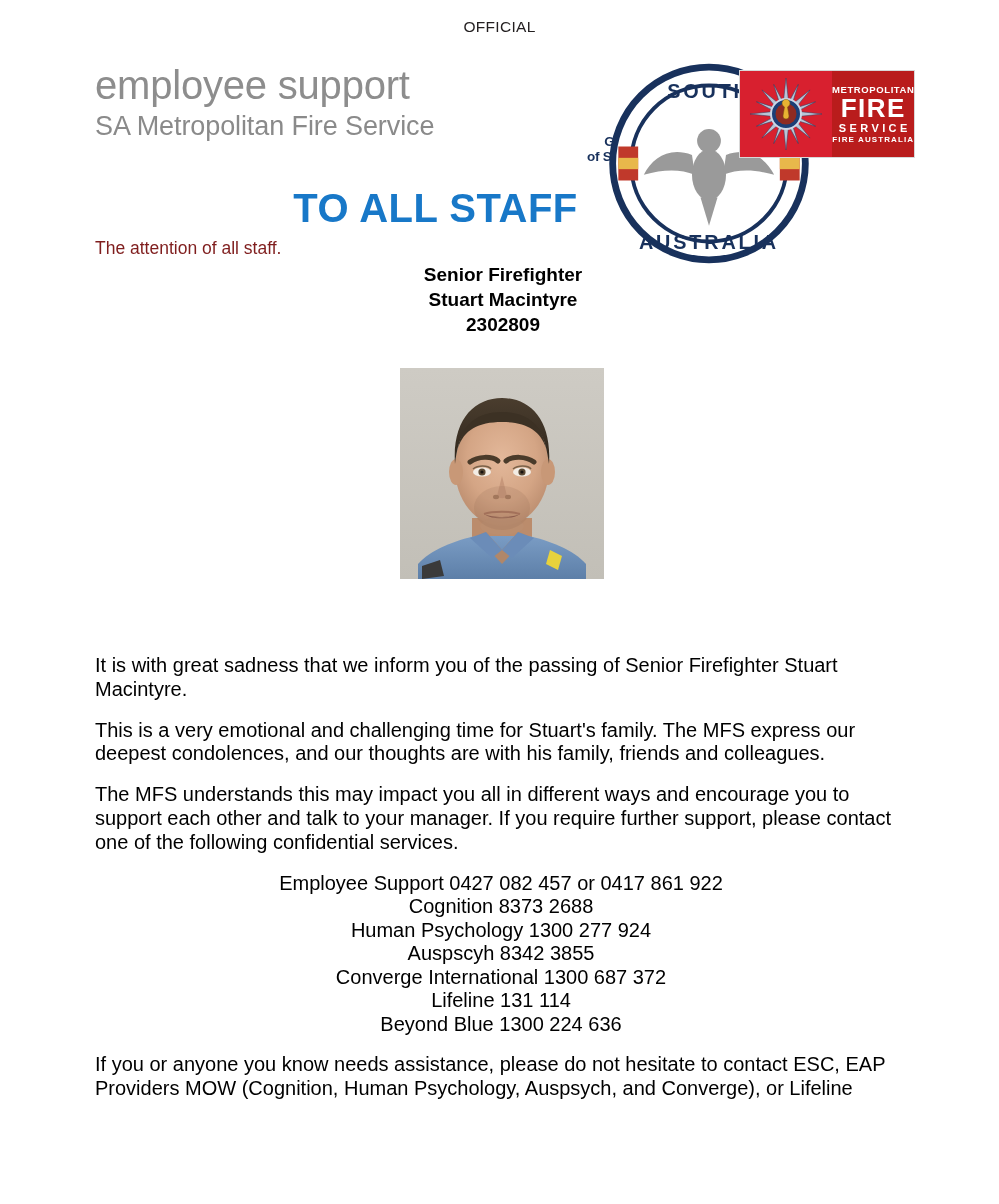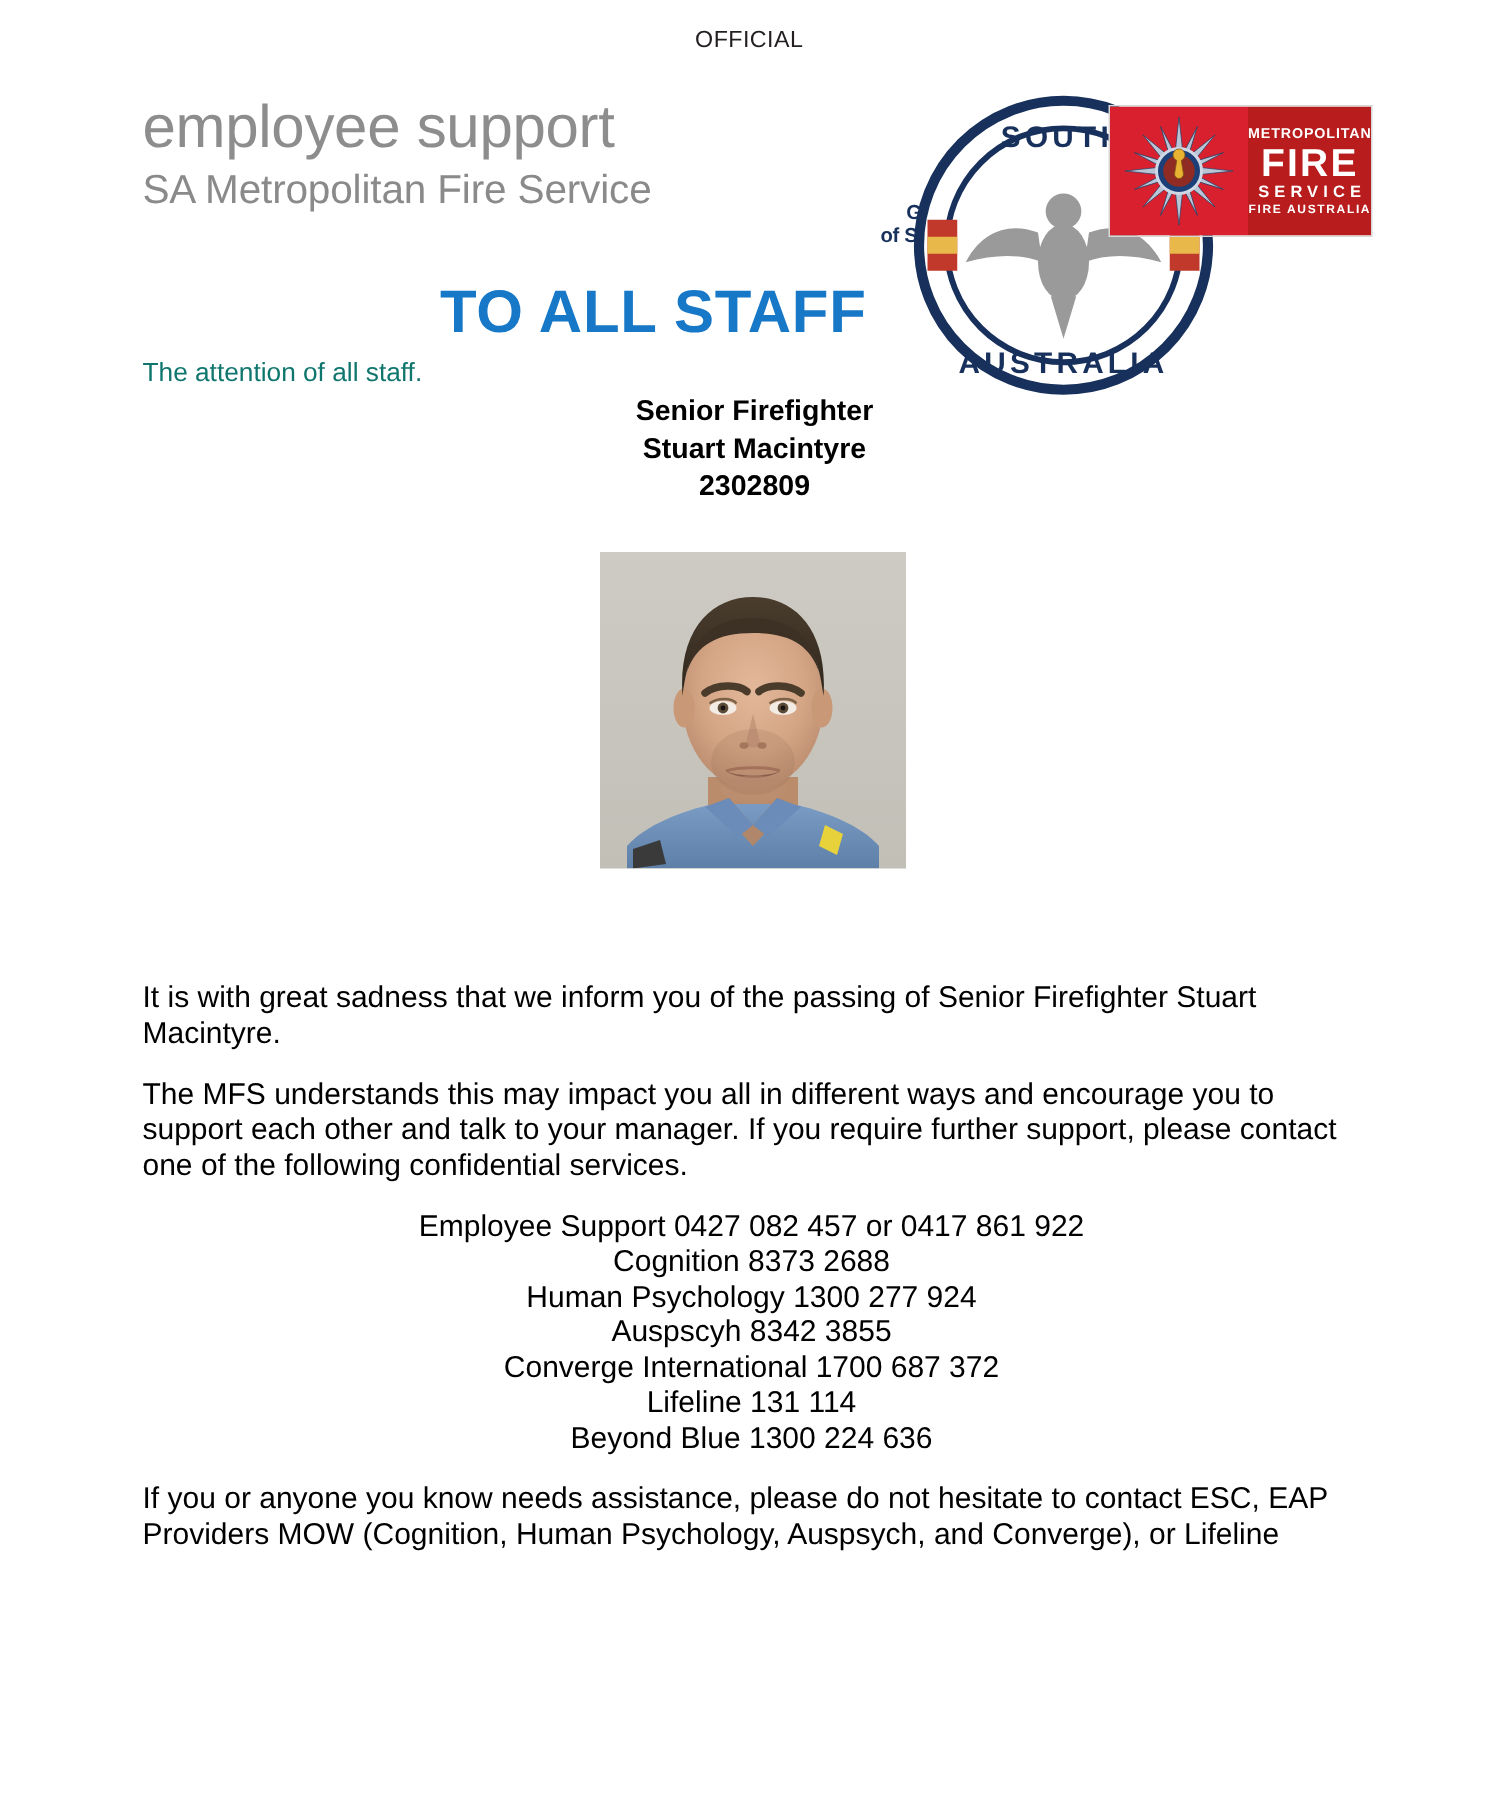--- a/index.html
+++ b/index.html
@@ -157,21 +157,21 @@
     letter-spacing: 0.5px;
   }
 
   
   .attention-line {
     position: absolute;
     top: 236px;
     left: 95px;
     font-size: 17.5px;
     line-height: 24px;
-    color: #0f766e;
+    color: #7f1d1d;
   }
 
   
   .person-block {
     position: absolute;
     top: 262px;
     left: 300px;
     width: 406px;
     text-align: center;
     font-size: 19px;
@@ -380,28 +380,29 @@
       <path d="M84,146 C92,152 112,152 120,146 C112,150 92,150 84,146 Z" fill="#8b5a4c"></path>
       <path d="M84,146 C92,143 112,143 120,146" stroke="#a8735c" stroke-width="2" fill="none"></path>
 
       <ellipse cx="102" cy="158" rx="22" ry="9" fill="#bb8f71" opacity="0.5"></ellipse>
       <ellipse cx="102" cy="140" rx="28" ry="22" fill="#8e6b52" opacity="0.18"></ellipse>
     </svg>
   </div>
 
   <div class="body-text">
     <p>It is with great sadness that we inform you of the passing of Senior Firefighter Stuart Macintyre.</p>
+    <p>This is a very emotional and challenging time for Stuart's family. The MFS express our deepest condolences, and our thoughts are with his family, friends and colleagues.</p>
     <p>The MFS understands this may impact you all in different ways and encourage you to support each other and talk to your manager. If you require further support, please contact one of the following confidential services.</p>
 
     <div class="contact-list">
       <div class="contact-line">Employee Support 0427 082 457 or 0417 861 922</div>
       <div class="contact-line">Cognition 8373 2688</div>
       <div class="contact-line">Human Psychology 1300 277 924</div>
       <div class="contact-line">Auspscyh 8342 3855</div>
-      <div class="contact-line">Converge International 1700 687 372</div>
+      <div class="contact-line">Converge International 1300 687 372</div>
       <div class="contact-line">Lifeline 131 114</div>
       <div class="contact-line">Beyond Blue 1300 224 636</div>
     </div>
 
     <p class="closing-note">If you or anyone you know needs assistance, please do not hesitate to contact ESC, EAP Providers MOW (Cognition, Human Psychology, Auspsych, and Converge), or Lifeline</p>
   </div>
 
 </div>
 
 </body></html>

